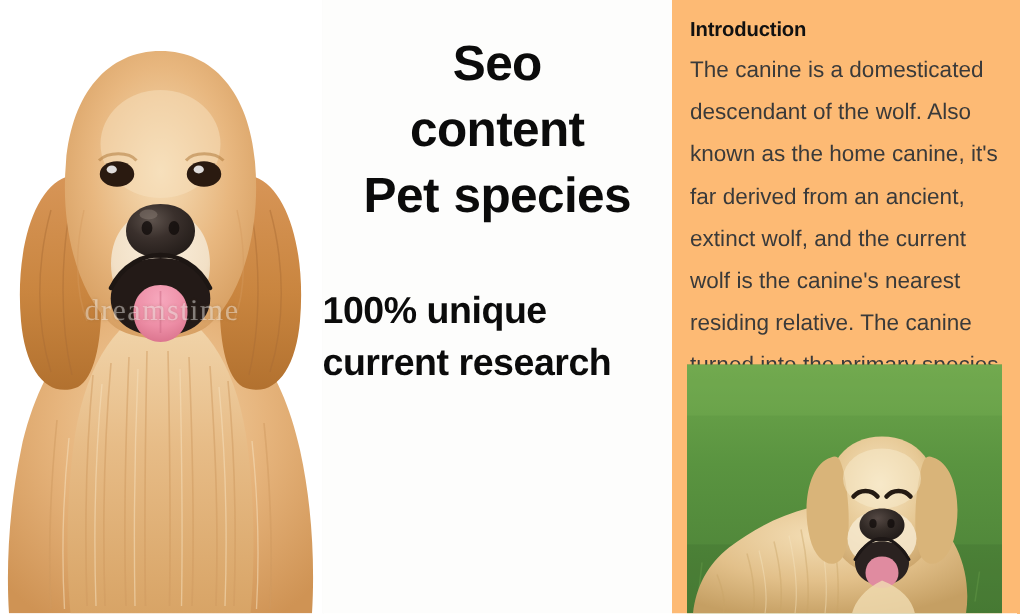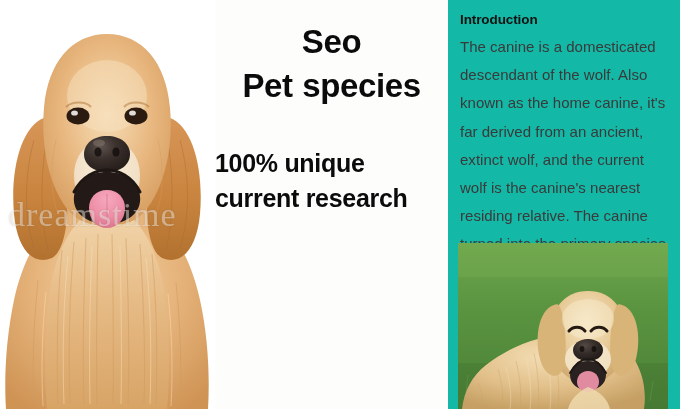--- a/index.html
+++ b/index.html
@@ -37,23 +37,23 @@
     overflow: hidden;
   }
 
   .dog-portrait svg { display: block; width: 215px; height: 409px; }
 
   .watermark {
     position: absolute;
     left: 8px;
     top: 196px;
     width: 200px;
-    text-align: left;
+    text-align: center;
     font-family: "Liberation Serif", serif;
-    font-size: 34px;
+    font-size: 20px;
     letter-spacing: 1px;
     color: rgba(255,255,255,0.42);
     text-shadow: 0 0 2px rgba(120,90,60,0.25);
     pointer-events: none;
     user-select: none;
     white-space: nowrap;
   }
 
   
   .panel-center {
@@ -91,21 +91,21 @@
     color: #0b0b0b;
     letter-spacing: -0.3px;
   }
   .subline .sl-line { display: block; white-space: nowrap; }
 
   
   .panel-right {
     position: relative;
     width: 232px;
     height: 409px;
-    background: #14b8a6;
+    background: #fdba74;
     flex: 0 0 232px;
     padding: 10px 10px 0 10px;
     overflow: hidden;
   }
 
   .article-heading {
     font-size: 13.5px;
     font-weight: 700;
     color: #111111;
     letter-spacing: -0.1px;
@@ -258,20 +258,21 @@
       </svg>
     </div>
     <div class="watermark">dreamstime</div>
   </div>
 
   <div class="seam seam-a"></div>
 
   <div class="panel-center">
     <div class="headline">
       <span class="hl-line">Seo</span>
+      <span class="hl-line">content</span>
       <span class="hl-line">Pet species</span>
     </div>
     <div class="subline">
       <span class="sl-line">100% unique</span>
       <span class="sl-line">current research</span>
     </div>
   </div>
 
   <div class="seam seam-b"></div>
 

